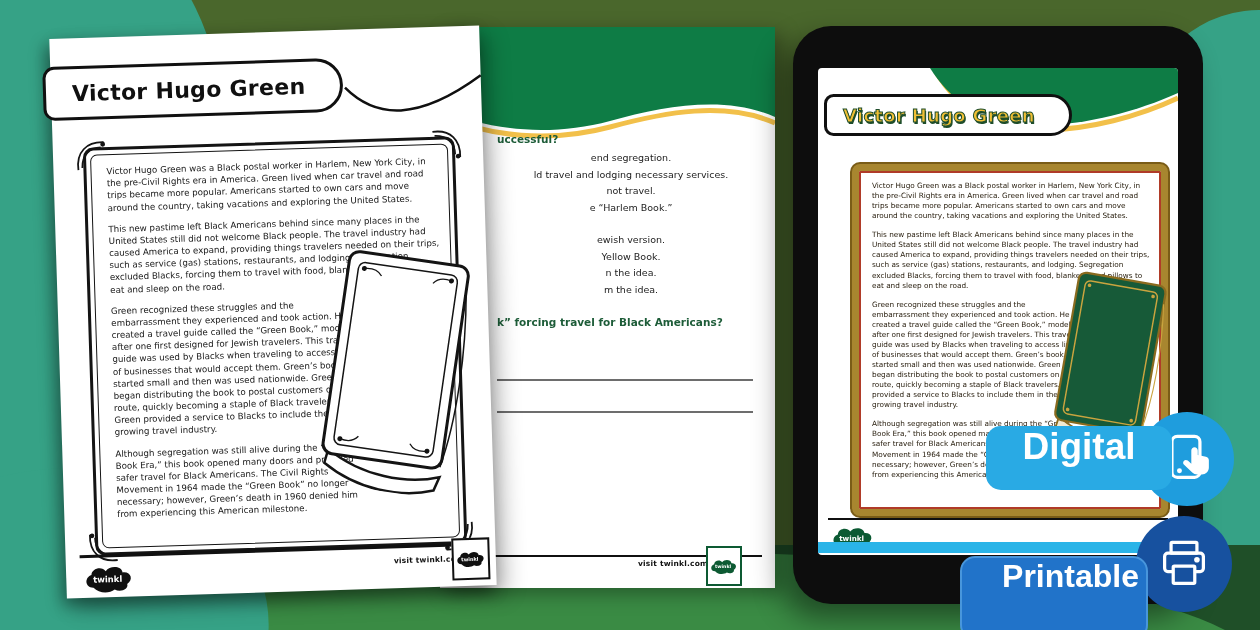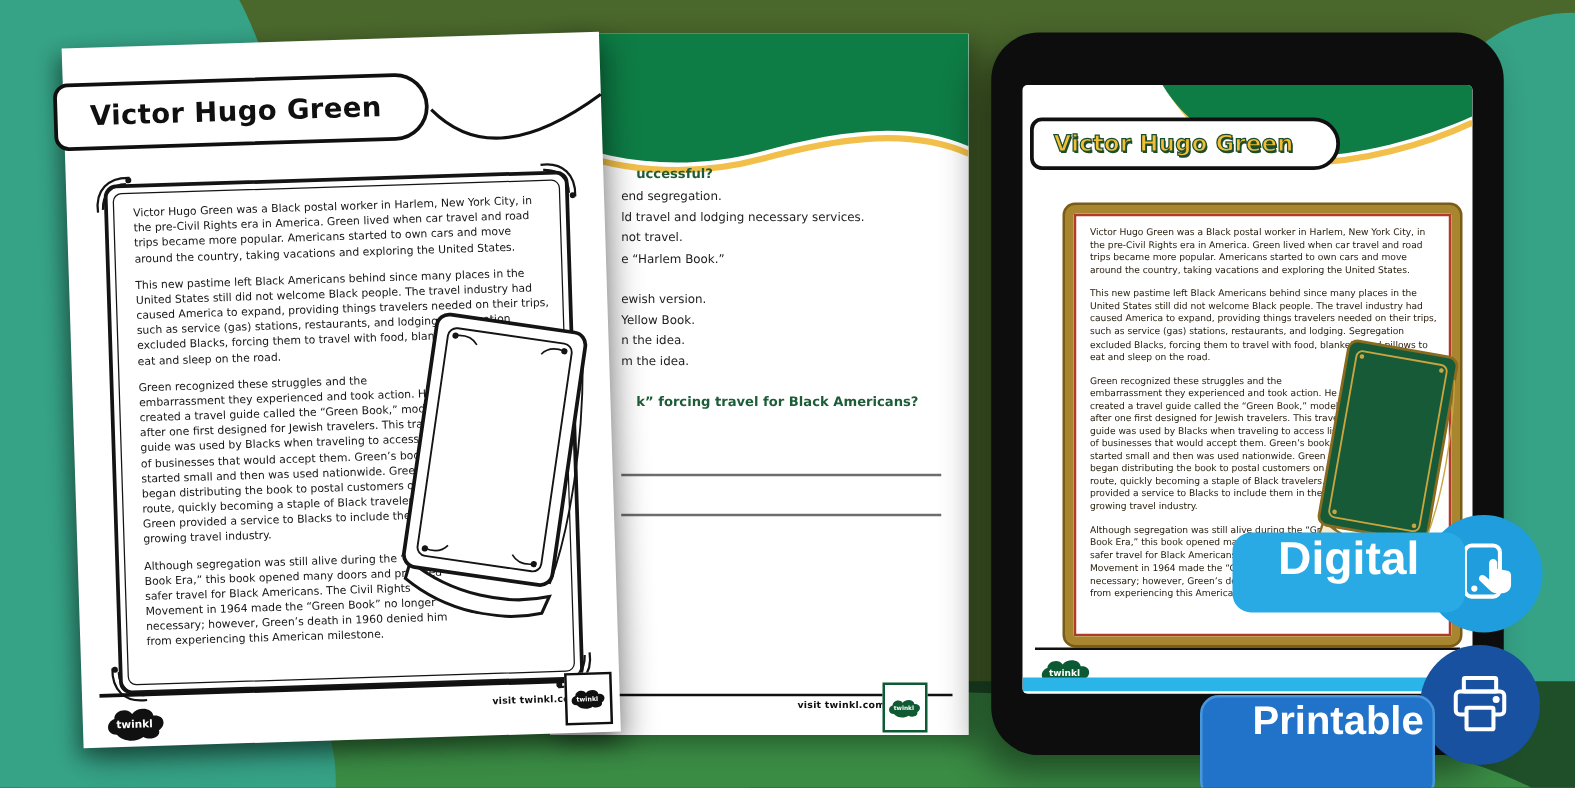--- a/index.html
+++ b/index.html
@@ -51,22 +51,22 @@
       transform:rotate(10deg);z-index:3;}
   .cloud-logo{position:absolute;}
   .mini-badge{position:absolute;border:2px solid #101010;background:#fff;box-sizing:border-box;
       display:flex;flex-direction:column;align-items:center;justify-content:center;}
   .mini-badge svg{display:block;}
 
   
   #page2{left:440px;top:27px;width:335px;height:561px;overflow:hidden;
       box-shadow:6px 6px 18px rgba(0,0,0,.35);z-index:3;}
   .q-block{position:absolute;left:57px;top:106px;width:268px;}
-  .q-head{font-size:10.5px;font-weight:bold;color:#1d5c38;white-space:nowrap;margin:0 0 7px 12px;}
-  .q-opt{font-size:9.5px;color:#1c1c1c;margin:0 0 5.5px 0;white-space:nowrap;}
+  .q-head{font-size:10.5px;font-weight:bold;color:#1d5c38;white-space:nowrap;margin:0 0 7px 0;}
+  .q-opt{font-size:9.5px;color:#1c1c1c;margin:0 0 5.5px 0;white-space:nowrap;text-align:center;}
   .q-gap{height:16px;}
   .answer-line{position:absolute;left:57px;width:256px;height:1.5px;background:#6d6d6d;}
 
   
   #tablet{position:absolute;left:793px;top:26px;width:410px;height:578px;background:#0d0d0d;
       border-radius:38px;box-shadow:-12px 14px 28px rgba(0,0,0,.45);z-index:6;}
   #tabScreen{position:absolute;left:25px;top:42px;width:360px;height:487px;background:#fff;
       border-radius:4px;overflow:hidden;}
   #tabScreen .title-banner{left:6px;top:26px;width:248px;height:42px;
       border-radius:10px 22px 22px 10px;border-width:3px;padding-left:16px;box-sizing:border-box;z-index:2;}

